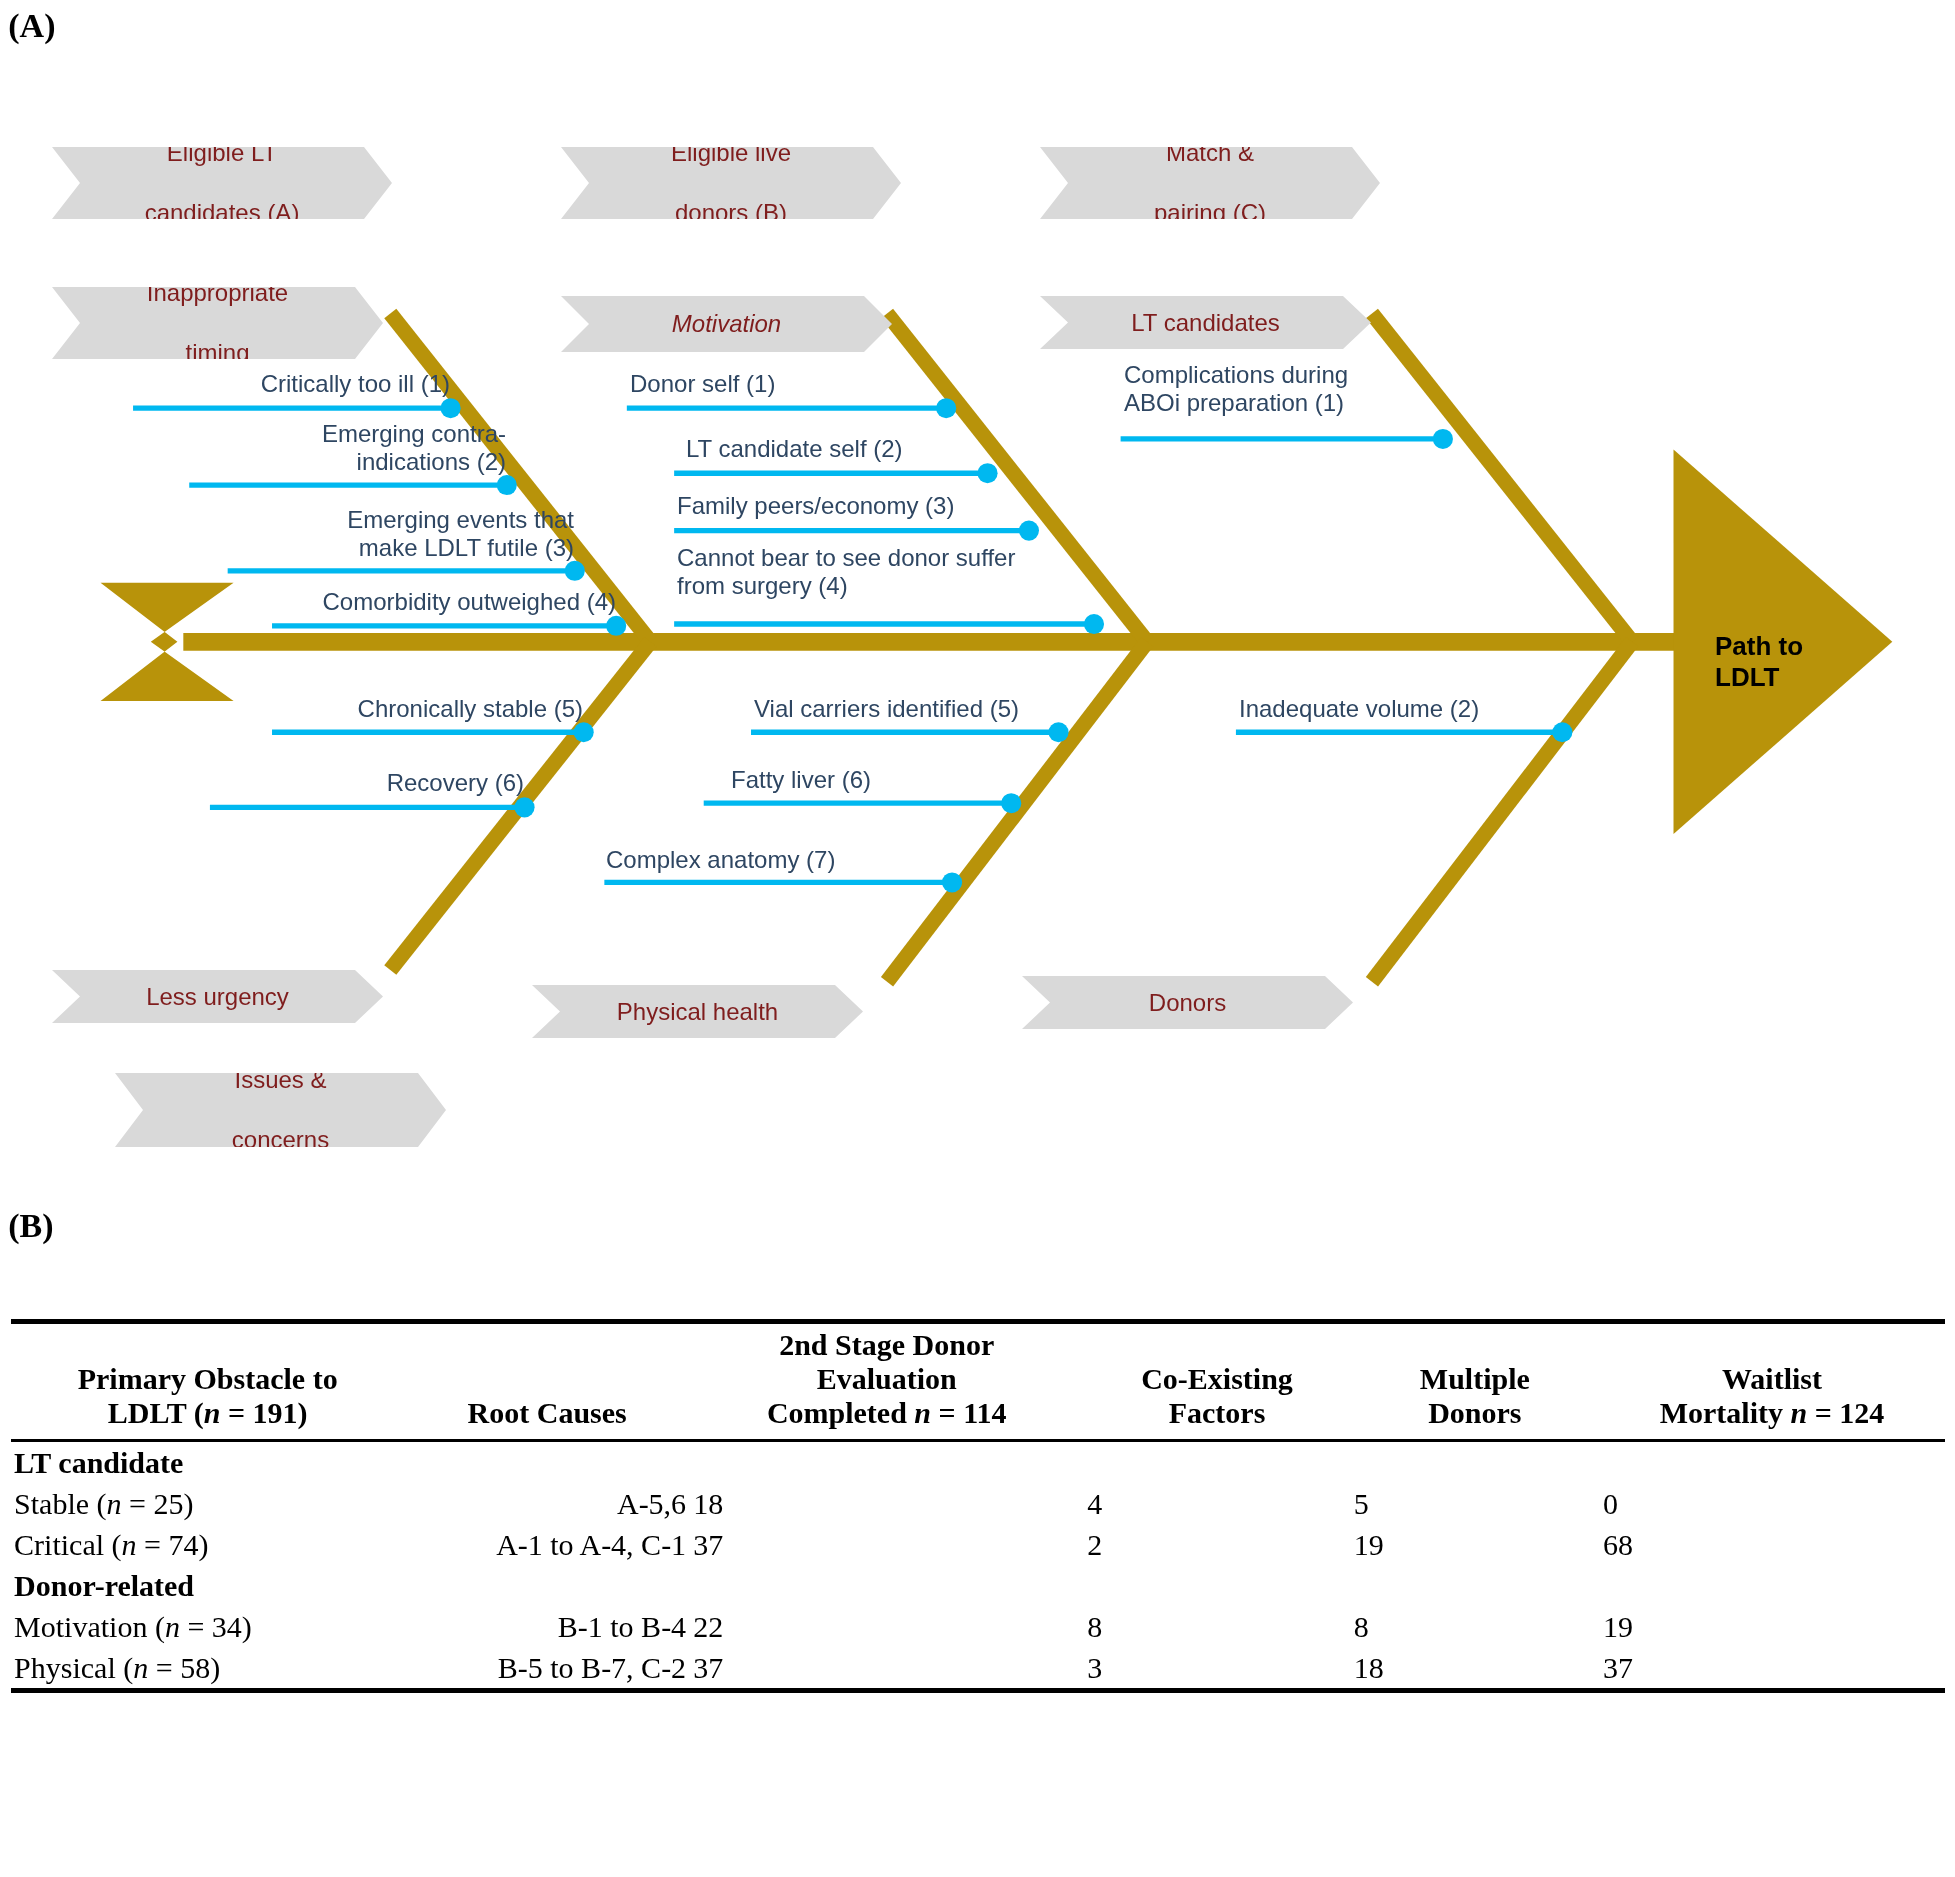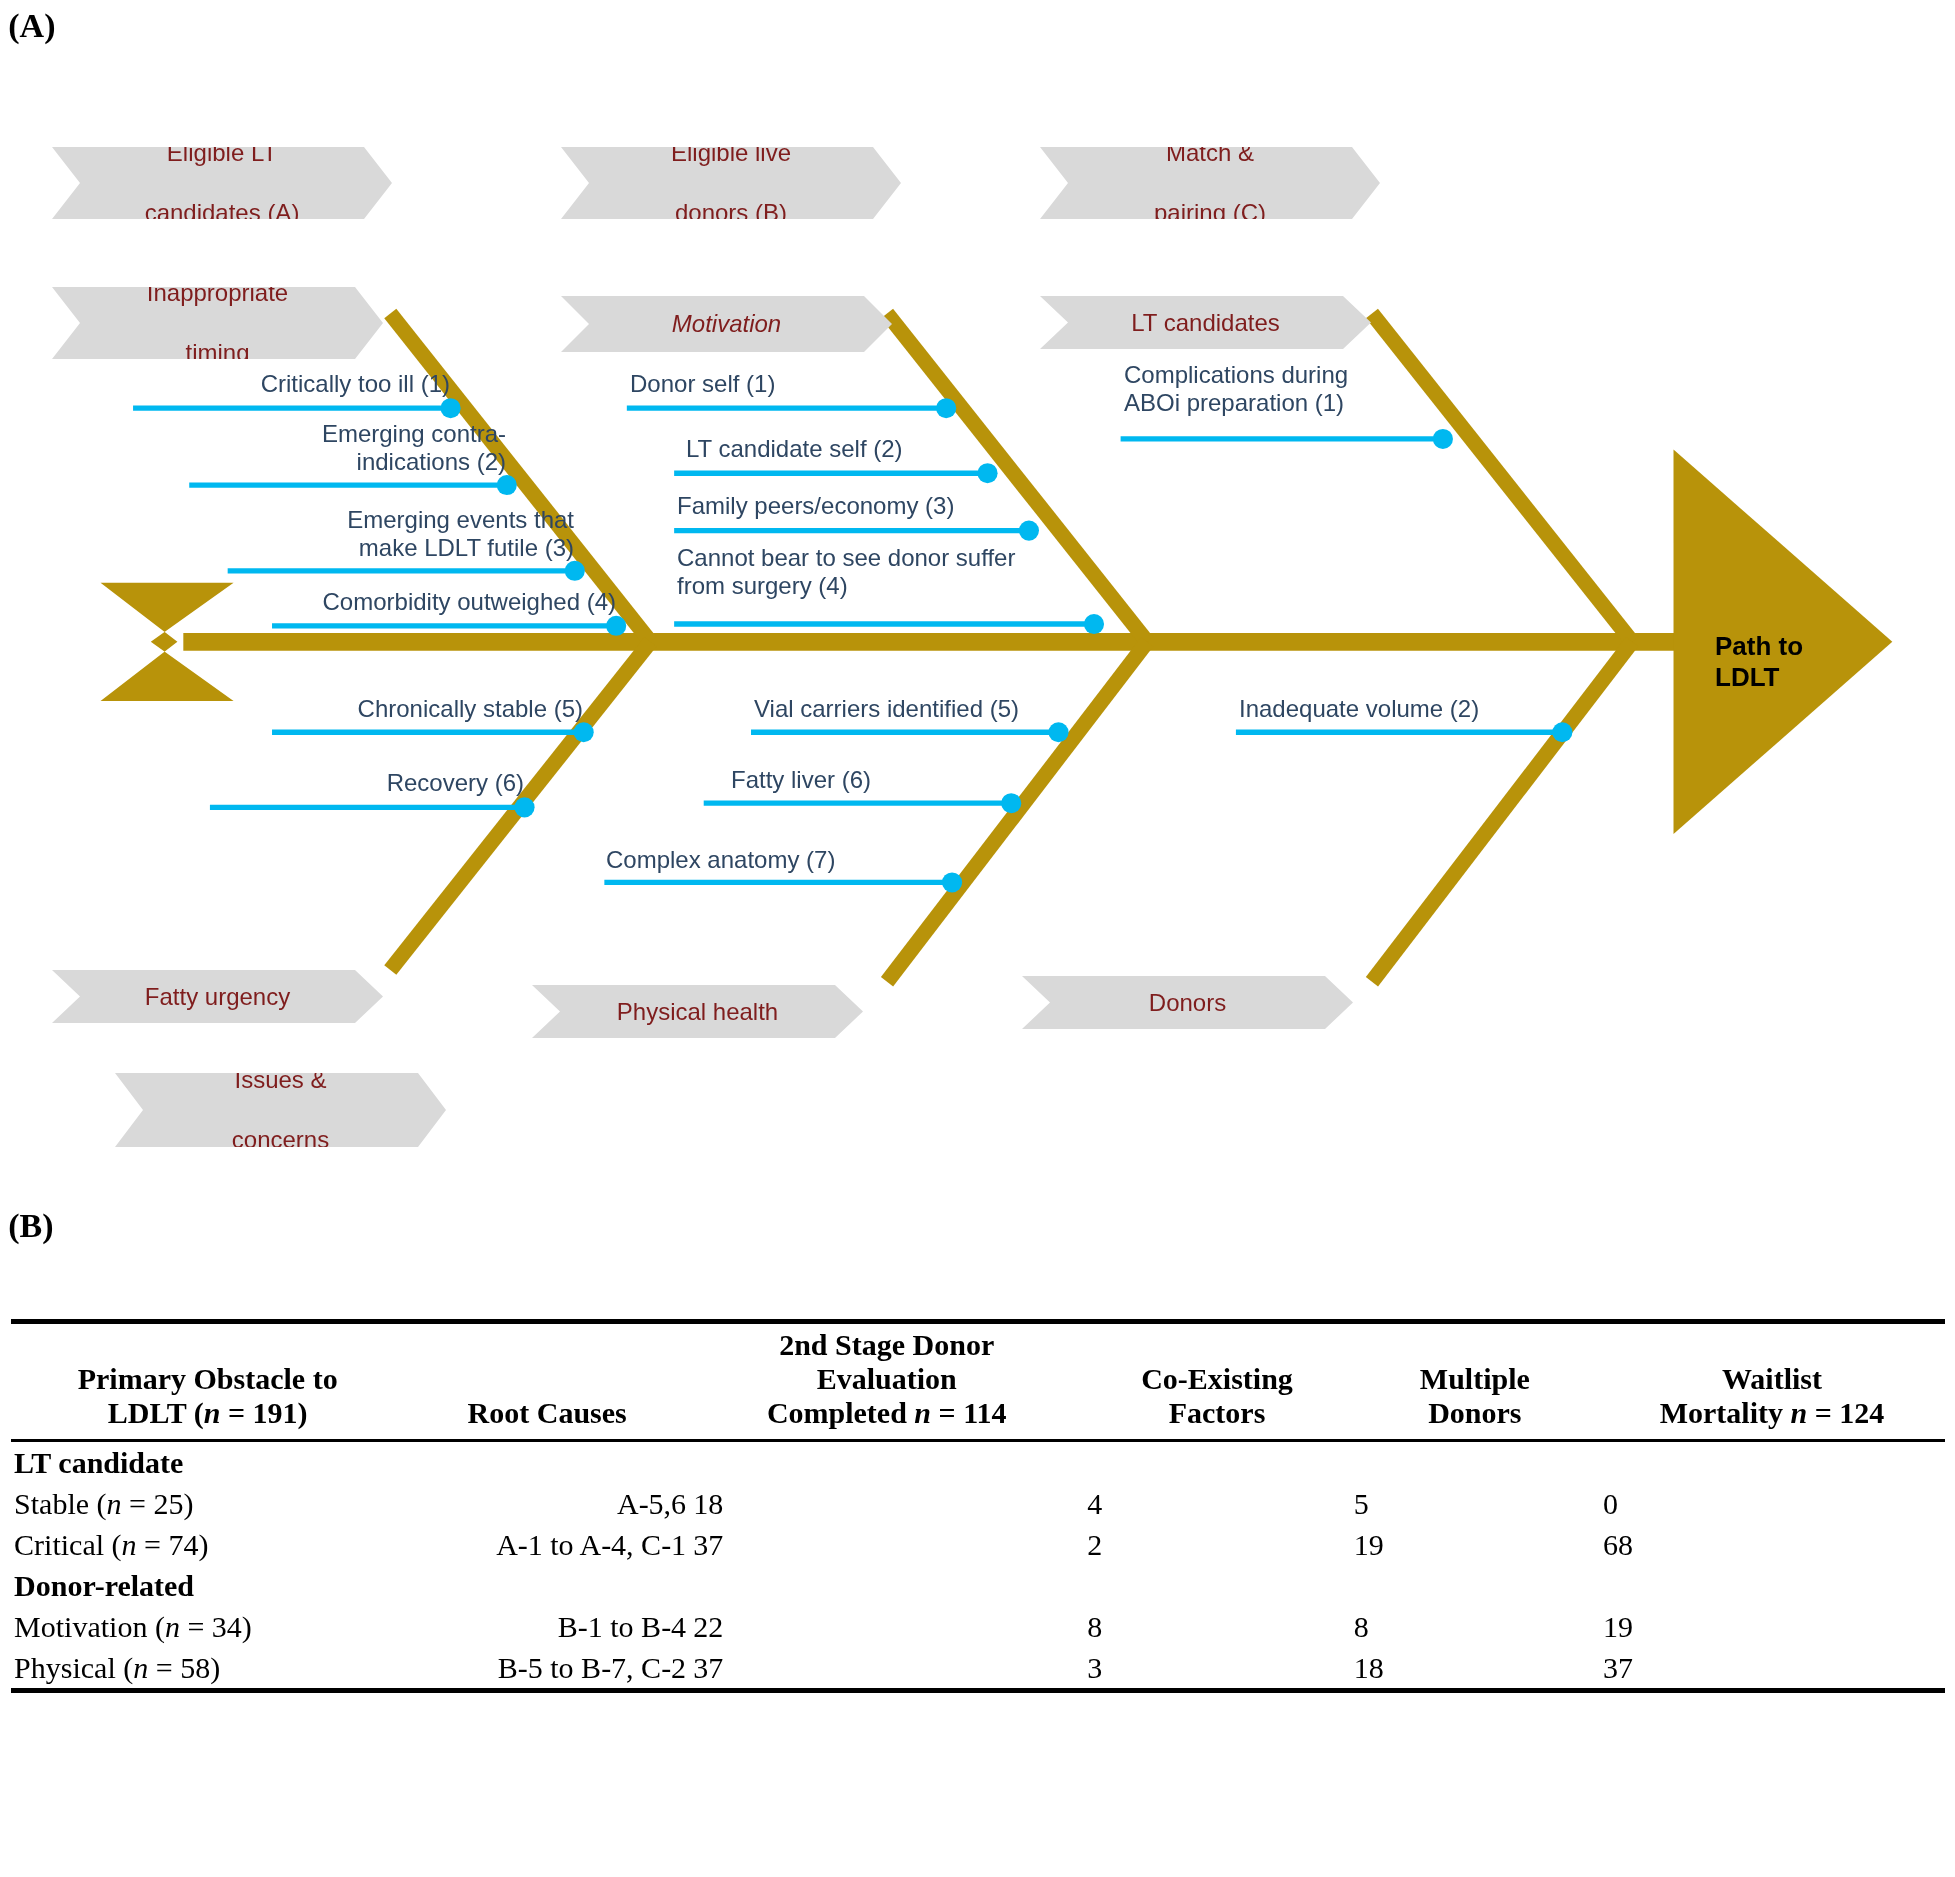--- a/index.html
+++ b/index.html
@@ -155,21 +155,21 @@
         <span>timing</span></span>
 </div>
 <div class="banner" style="left:561px;top:296px;width:331px;height:56px;font-style:italic;">
   <span>Motivation</span>
 </div>
 <div class="banner" style="left:1040px;top:296px;width:331px;height:53px;">
   <span>LT candidates</span>
 </div>
 
 <div class="banner" style="left:52px;top:970px;width:331px;height:53px;">
-  <span>Fatty urgency</span>
+  <span>Less urgency</span>
 </div>
 <div class="banner" style="left:532px;top:985px;width:331px;height:53px;">
   <span>Physical health</span>
 </div>
 <div class="banner" style="left:1022px;top:976px;width:331px;height:53px;">
   <span>Donors</span>
 </div>
 
 <div class="banner" style="left:115px;top:1073px;width:331px;height:74px;">
   <span><span>Issues &amp;</span><br>

